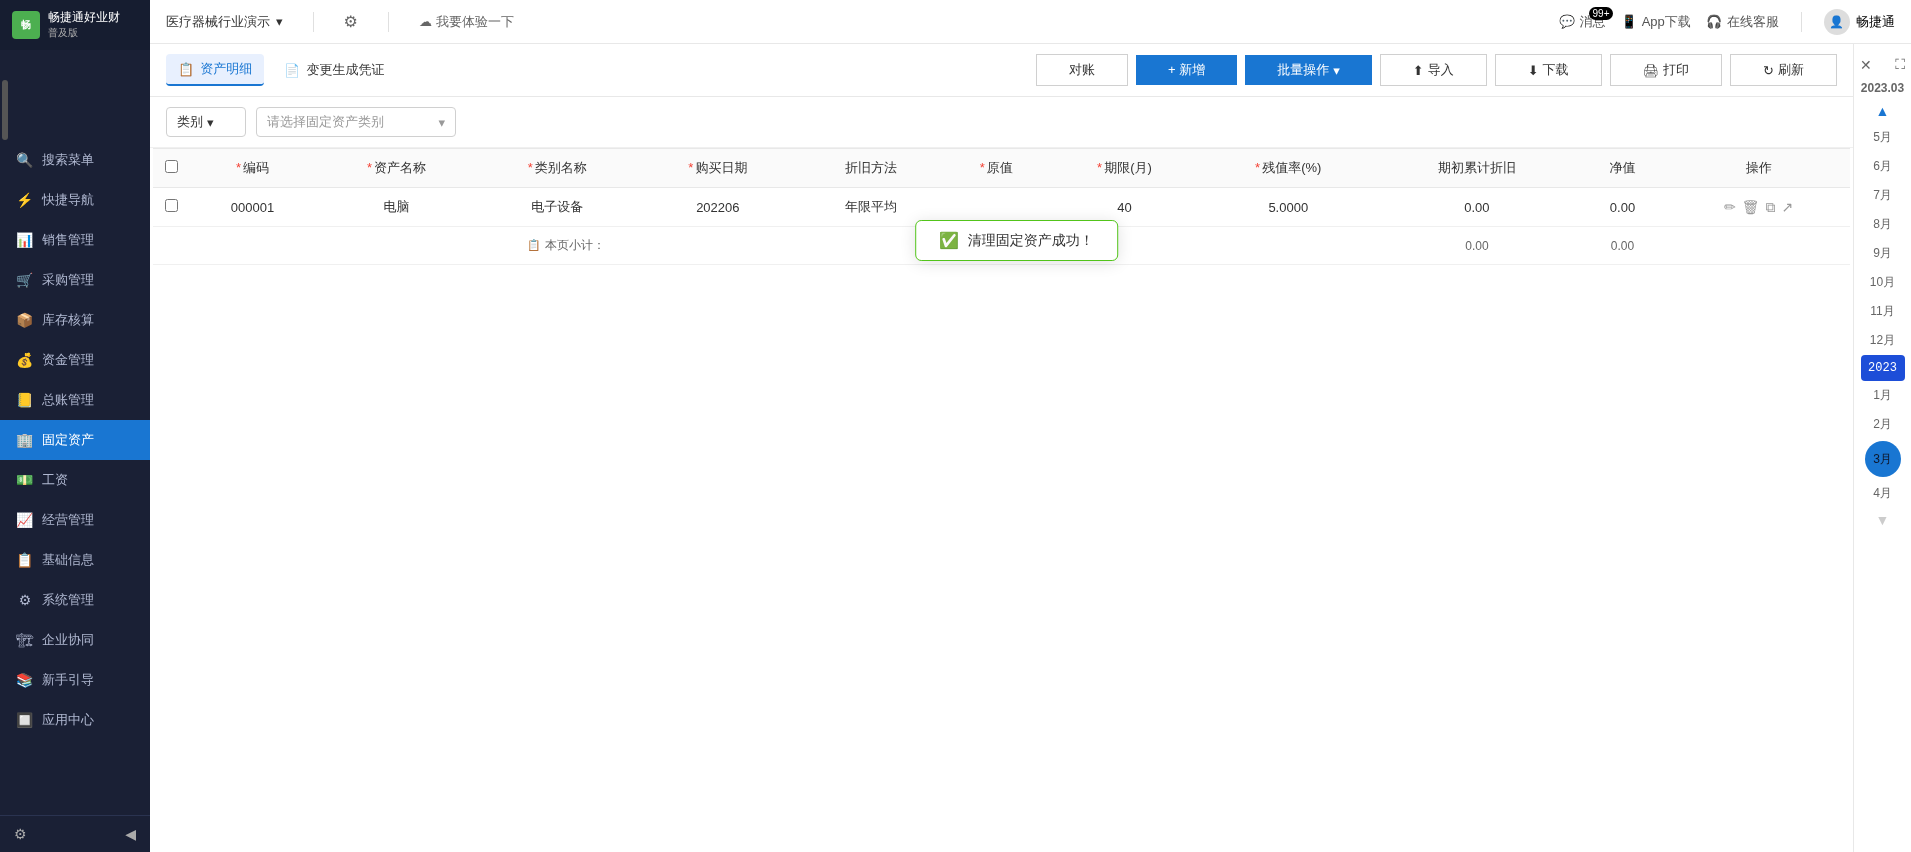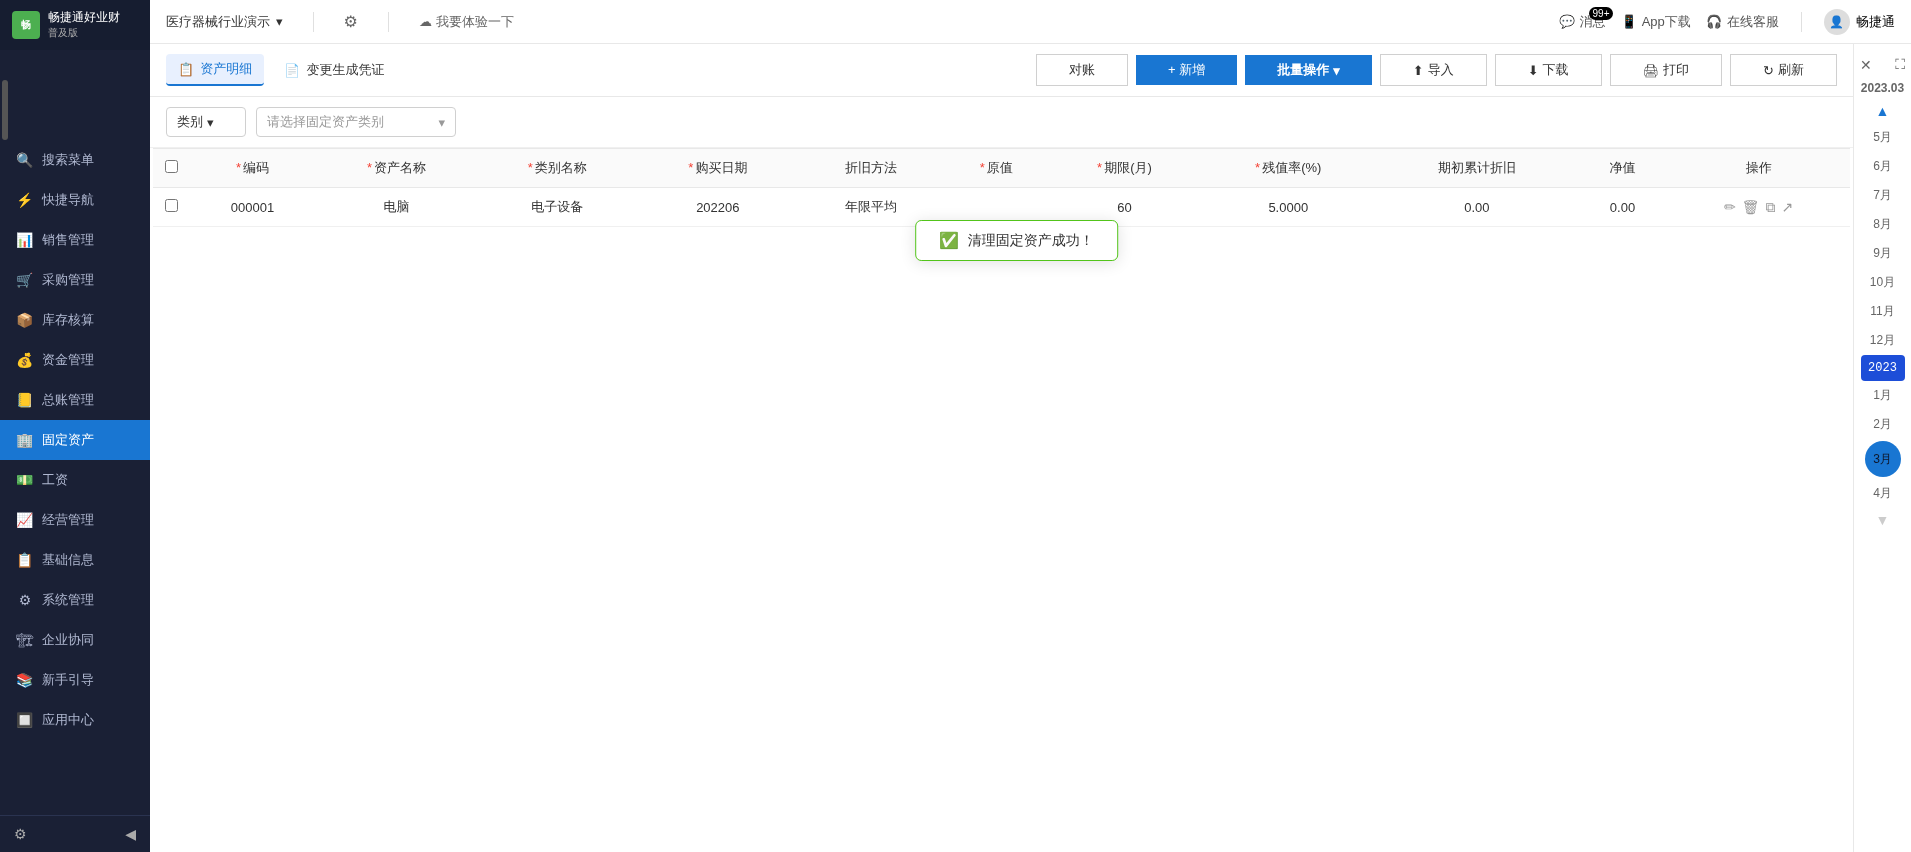--- a/index.html
+++ b/index.html
@@ -195,21 +195,21 @@
     .btn {
       padding: 6px 32px;
       border-radius: 0;
       border: none;
       cursor: pointer;
       font-size: 13px;
       display: flex; align-items: center; gap: 4px;
     }
     .btn-primary { background: #1976d2; color: #fff; }
     .btn-outline { background: #fff; border: 1px solid #d0d0d0; color: #333; }
-    .btn-batch { background: #1976d2; color: #fff; font-weight: bold; }
+    .btn-batch { background: #1976d2; color: #fff; }
 
     
     .filter-bar {
       display: flex;
       align-items: center;
       padding: 10px 16px;
       gap: 10px;
       border-bottom: 1px solid #f0f0f0;
     }
     .filter-select {
@@ -582,33 +582,46 @@
                   电子设备
                   
                   <div class="inline-toast" style="left: 50%; top: 220px; transform: translateX(-20%); position: fixed; margin-top: 0px;">
                     <span class="inline-toast-icon">✅</span>
                     <span>清理固定资产成功！</span>
                   </div>
                 </td>
                 <td>202206</td>
                 <td>年限平均</td>
                 <td></td>
-                <td>60</td>
+                <td>40</td>
                 <td>5.0000</td>
                 <td>0.00</td>
                 <td>0.00</td>
                 <td>
                   <div class="row-actions">
                     <span class="action-icon">✏</span>
                     <span class="action-icon">🗑</span>
                     <span class="action-icon">⧉</span>
                     <span class="action-icon">↗</span>
                   </div>
                 </td>
               </tr>
+              <tr class="subtotal-row">
+                <td></td>
+                <td colspan="5">
+                  <span style="color:#1976d2; font-size:11px;">📋</span>
+                  <span>本页小计：</span>
+                </td>
+                <td>0.00</td>
+                <td></td>
+                <td></td>
+                <td>0.00</td>
+                <td>0.00</td>
+                <td></td>
+              </tr>
             </tbody>
           </table>
         </div>
 
       </div>
     </div>
 
     <div class="right-panel">
       <div class="right-panel-header">
         <span class="panel-close-btn">✕</span>

